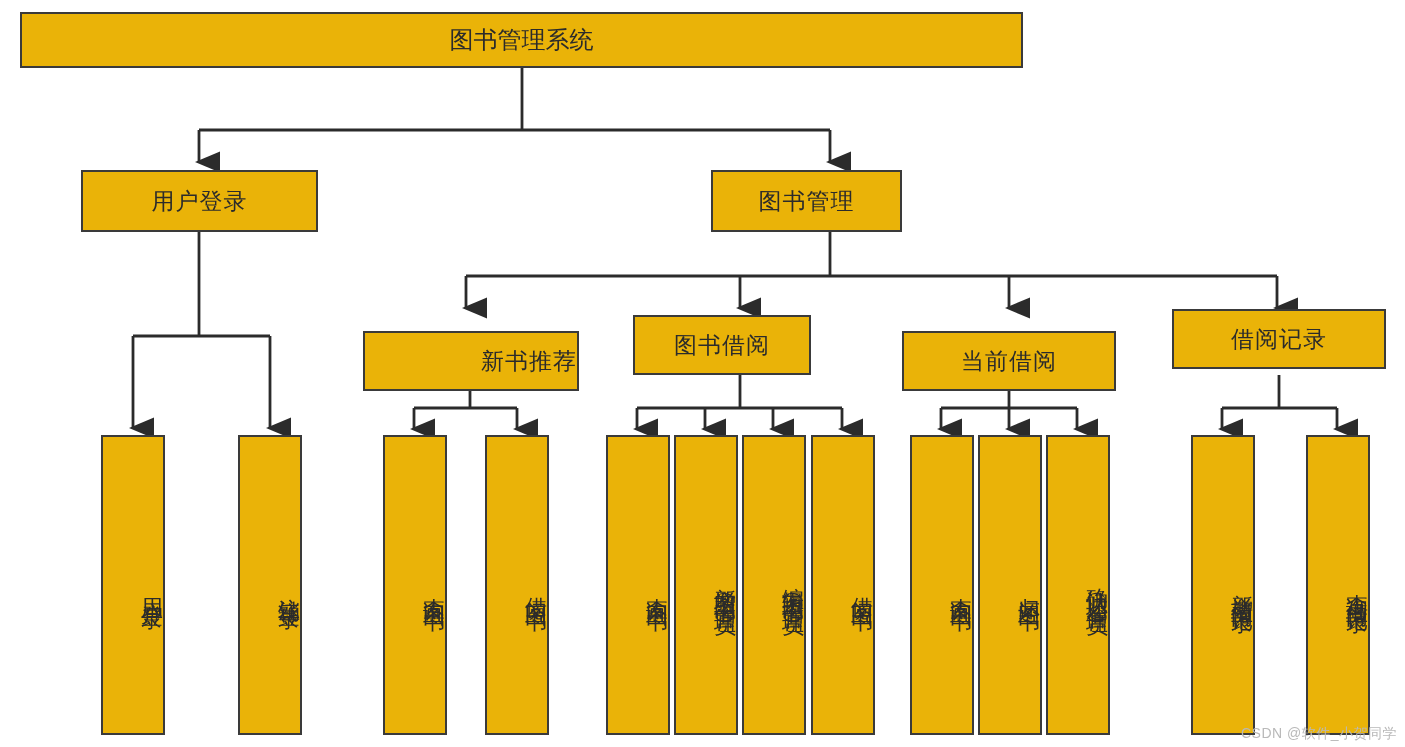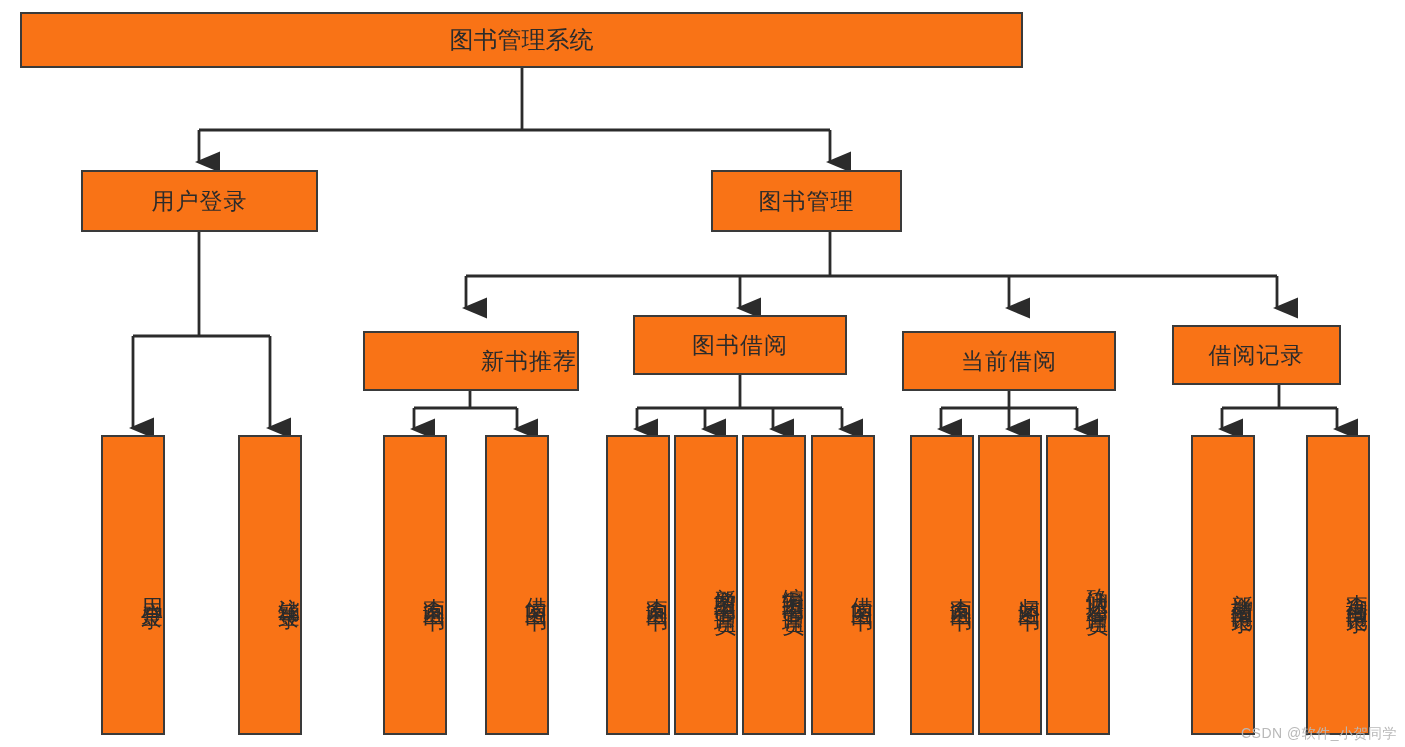--- a/index.html
+++ b/index.html
@@ -8,21 +8,21 @@
     font-family:"Liberation Sans","DejaVu Sans",sans-serif;
     overflow:hidden;
     position:relative;
   }
   #diagram-root{position:relative;width:1405px;height:747px;}
   svg#wires{position:absolute;left:0;top:0;width:1405px;height:747px;}
 
   .node{
     position:absolute;
     box-sizing:border-box;
-    background:#f97316;
+    background:#eab308;
     border:2.5px solid #3a3a3a;
     display:flex;
     align-items:center;
     justify-content:center;
     color:#2b2b2b;
   }
   .node.horiz{font-size:23px;letter-spacing:1px;}
   .node.root{font-size:24px;}
   .node.vert{
     font-size:22px;
@@ -113,27 +113,27 @@
   <div class="node horiz" style="left:81px;top:170px;width:237px;height:62px;">
     <span>用户登录</span>
   </div>
   <div class="node horiz" style="left:711px;top:170px;width:191px;height:62px;">
     <span>图书管理</span>
   </div>
 
   <div class="node horiz" style="left:363px;top:331px;width:216px;height:60px;justify-content:flex-end;">
     <span>新书推荐</span>
   </div>
-  <div class="node horiz" style="left:633px;top:315px;width:214px;height:60px;">
+  <div class="node horiz" style="left:633px;top:315px;width:178px;height:60px;">
     <span>图书借阅</span>
   </div>
   <div class="node horiz" style="left:902px;top:315px;width:214px;height:60px;margin-top:16px;">
     <span>当前借阅</span>
   </div>
-  <div class="node horiz" style="left:1172px;top:325px;width:169px;height:60px;">
+  <div class="node horiz" style="left:1172px;top:309px;width:214px;height:60px;">
     <span>借阅记录</span>
   </div>
 
   <div class="node vert" style="left:101px;top:435px;width:64px;height:300px;">
     <span class="vtext">用户登录</span>
   </div>
   <div class="node vert" style="left:238px;top:435px;width:64px;height:300px;">
     <span class="vtext">注销登录</span>
   </div>
 

